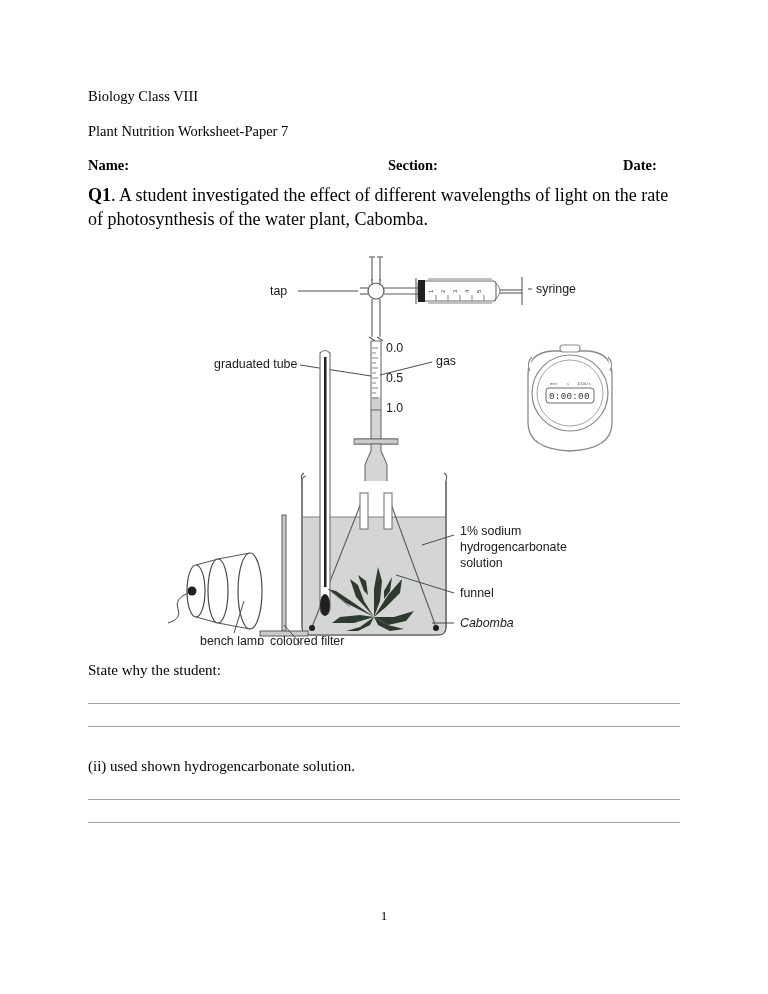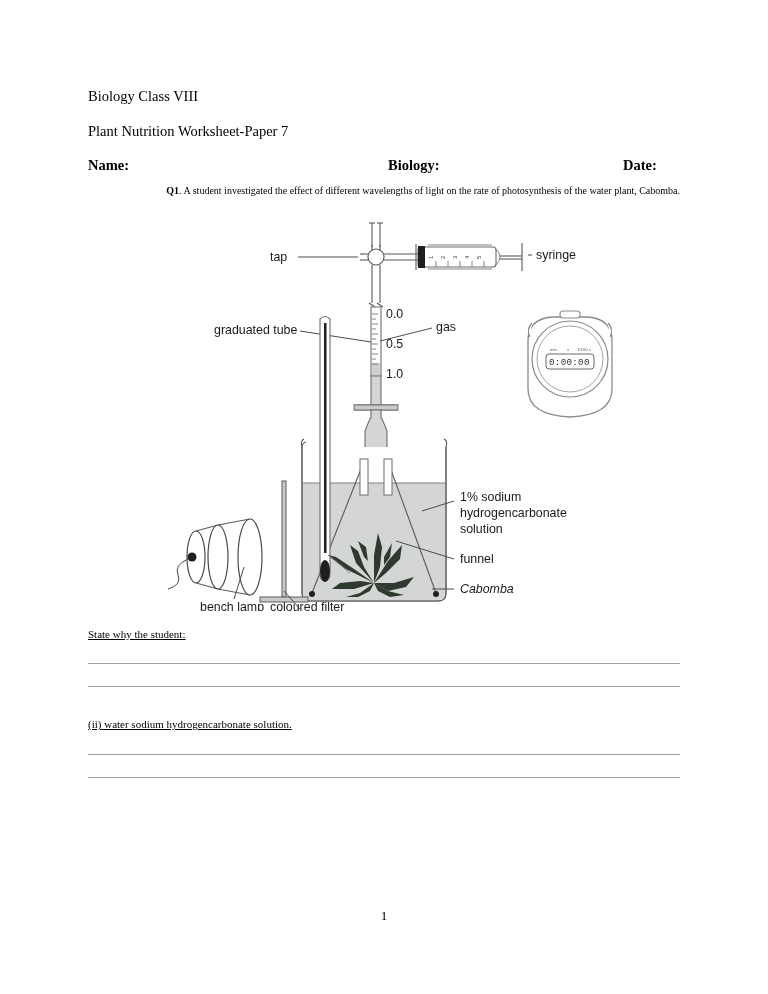--- a/index.html
+++ b/index.html
@@ -44,41 +44,40 @@
     height: 20px;
     font-weight: bold;
     font-size: 14.5px;
     margin-bottom: 7px;
   }
   .namerow .nm { position: absolute; left: 0px; top: 0; }
   .namerow .sc { position: absolute; left: 300px; top: 0; }
   .namerow .dt { position: absolute; left: 535px; top: 0; }
 
   .para {
-    font-size: 10px;
+    font-size: 18px;
     line-height: 1.33;
     margin-bottom: 13px;
-    text-align: right;
+    text-align: left;
   }
   .para b { font-weight: bold; }
 
   .fig-wrap {
     position: relative;
     width: 592px;
     height: 400px;
     margin-top: 4px;
     margin-bottom: 16px;
   }
   .fig-wrap svg { display: block; }
 
   .q-text {
-    font-size: 11px;
+    font-size: 15px;
     line-height: 1.33;
     margin-bottom: 14px;
-    text-decoration: underline;
   }
 
   .answer-line {
     width: 592px;
     height: 0;
     border-top: 1.1px solid #a0a0a0;
     margin-top: 22px;
     margin-bottom: 22px;
   }
 
@@ -113,21 +112,21 @@
 
 <div class="page">
 
   <div class="content">
 
     <div class="title-line">Biology Class VIII</div>
     <div class="title-line">Plant Nutrition Worksheet-Paper 7</div>
 
     <div class="namerow">
       <span class="nm">Name:</span>
-      <span class="sc">Biology:</span>
+      <span class="sc">Section:</span>
       <span class="dt">Date:</span>
     </div>
 
     <div class="para"><b>Q1</b><span>. A student investigated the effect of different wavelengths of light on the rate of photosynthesis of the water plant, Cabomba.</span></div>
 
 
     <div class="fig-wrap">
       <svg width="592" height="400" viewBox="0 0 592 400" xmlns="http://www.w3.org/2000/svg">
 
         <path class="ln" d="M284 12 L284 36"></path>
@@ -310,21 +309,21 @@
     </div>
 
     <div class="q-text">State why the student:</div>
 
 
     <div class="answer-line"></div>
     <div class="answer-line"></div>
 
     <div class="gap-block"></div>
 
-    <div class="q-text">(ii) water sodium hydrogencarbonate solution.</div>
+    <div class="q-text">(ii) used shown hydrogencarbonate solution.</div>
 
     <div class="answer-line"></div>
     <div class="answer-line"></div>
 
   </div>
 
   <div class="footer-page">1</div>
 
 </div>
 

